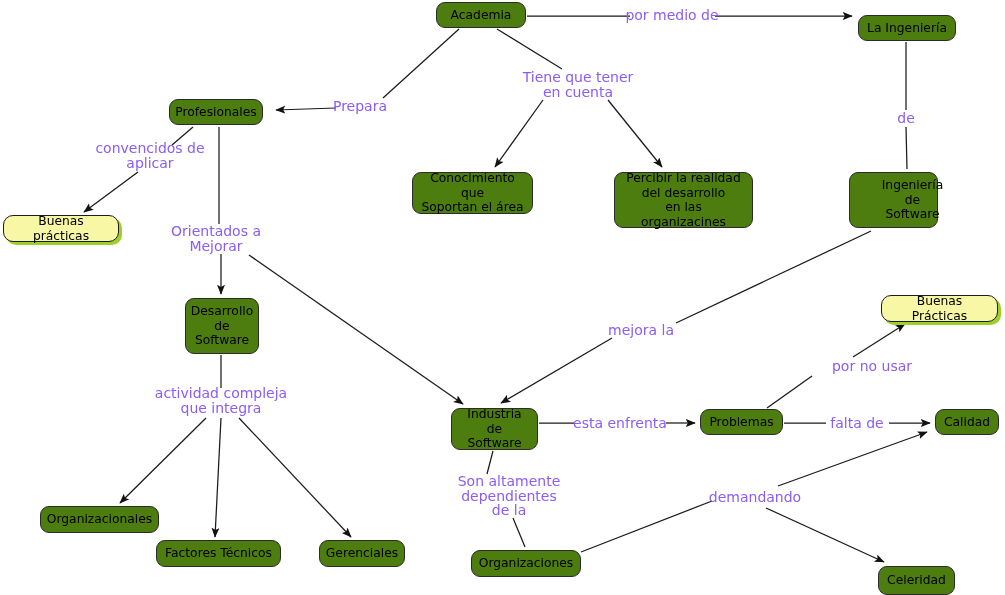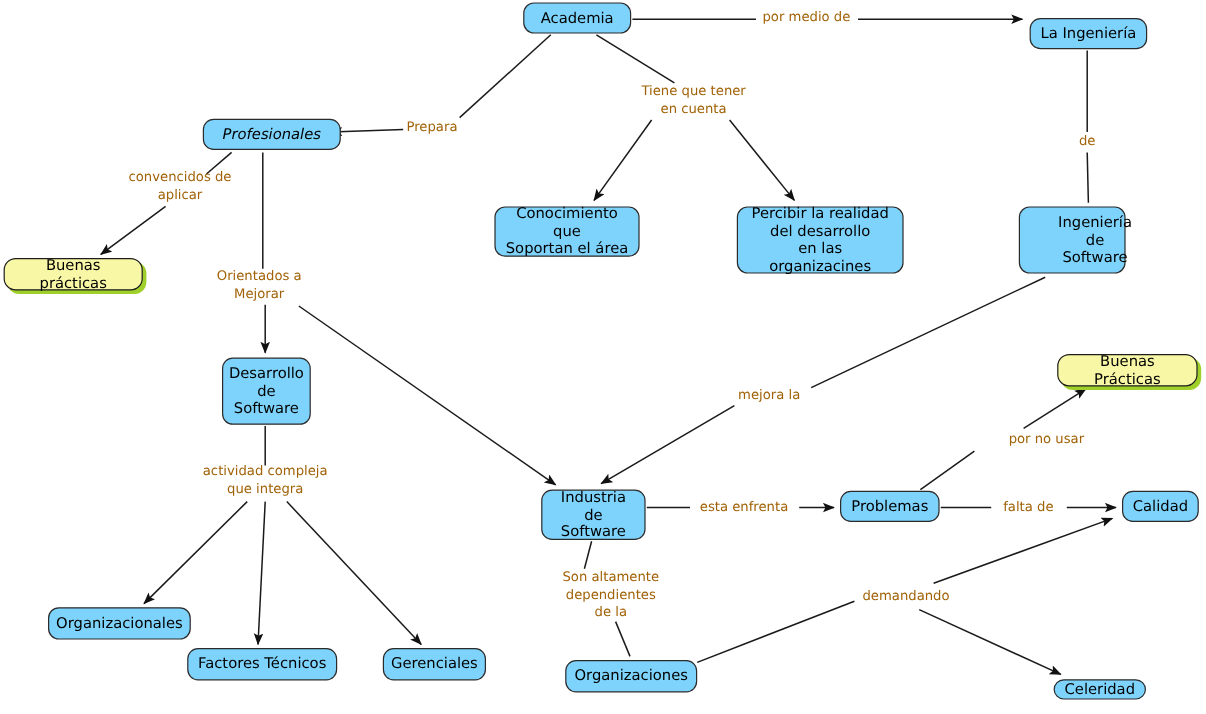--- a/index.html
+++ b/index.html
@@ -27,39 +27,39 @@
   }
   .node {
     position: absolute;
     box-sizing: border-box;
     display: flex;
     align-items: center;
     justify-content: center;
     text-align: center;
     border: 1.2px solid #2b2b2b;
     border-radius: 9px;
-    background: #7dd3fc;
+    background: #4d7c0f;
     color: #000000;
     font-size: 12.3px;
     line-height: 14.5px;
     padding: 3px 7px;
     white-space: pre-line;
     z-index: 5;
   }
   .node.yellow {
     background: #f7f7a6;
     border: 1.3px solid #1d1d1d;
     box-shadow: 3px 3px 0 0 #9fcf2a;
     border-radius: 10px;
   }
   .edge-label {
     position: absolute;
-    font-size: 11px;
+    font-size: 14px;
     line-height: 14.5px;
-    color: #a16207;
+    color: #8b5cf6;
     text-align: center;
     background: transparent;
     white-space: pre-line;
     z-index: 4;
     transform: translate(-50%, -50%);
   }
 </style>
 </head>
 <body>
 
@@ -100,21 +100,21 @@
         <path d="M 493 451 L 487 474" fill="none" stroke="#1a1a1a" stroke-width="1.25"></path>
         <path d="M 513 518 L 525 547" fill="none" stroke="#1a1a1a" stroke-width="1.25"></path>
         <path d="M 581 552 L 712 501" fill="none" stroke="#1a1a1a" stroke-width="1.25"></path>
         <path d="M 778 486 L 927 432" fill="none" stroke="#1a1a1a" stroke-width="1.25" marker-end="url(#arrowhead)"></path>
         <path d="M 766 508 L 884 562" fill="none" stroke="#1a1a1a" stroke-width="1.25" marker-end="url(#arrowhead)"></path>
       </g>
   </svg>
   <div id="nodes-group">
       <div class="node" style="left: 436px; top: 2px; width: 90px; height: 26px;">Academia</div>
       <div class="node" style="left: 858px; top: 15px; width: 98px; height: 26px;">La Ingeniería</div>
-      <div class="node" style="left: 169px; top: 99px; width: 115px; height: 26px; font-style: italic;">Profesionales</div>
+      <div class="node" style="left: 169px; top: 99px; width: 94px; height: 26px;">Profesionales</div>
       <div class="node yellow" style="left: 3px; top: 215px; width: 116px; height: 27px;">Buenas prácticas</div>
       <div class="node" style="left: 412px; top: 172px; width: 121px; height: 42px;">Conocimiento que
 Soportan el área</div>
       <div class="node" style="left: 614px; top: 172px; width: 139px; height: 56px;">Percibir la realidad
 del desarrollo
 en las organizacines</div>
       <div class="node" style="left: 849px; top: 172px; width: 89px; height: 56px; padding-left: 45px;">Ingeniería
 de
 Software</div>
       <div class="node" style="left: 185px; top: 298px; width: 74px; height: 56px;">Desarrollo
@@ -122,21 +122,21 @@
 Software</div>
       <div class="node yellow" style="left: 881px; top: 295px; width: 117px; height: 27px;">Buenas Prácticas</div>
       <div class="node" style="left: 451px; top: 408px; width: 87px; height: 42px;">Industria
 de Software</div>
       <div class="node" style="left: 700px; top: 409px; width: 83px; height: 26px;">Problemas</div>
       <div class="node" style="left: 935px; top: 409px; width: 64px; height: 26px;">Calidad</div>
       <div class="node" style="left: 40px; top: 506px; width: 119px; height: 27px;">Organizacionales</div>
       <div class="node" style="left: 156px; top: 540px; width: 125px; height: 27px;">Factores Técnicos</div>
       <div class="node" style="left: 319px; top: 540px; width: 86px; height: 27px;">Gerenciales</div>
       <div class="node" style="left: 471px; top: 550px; width: 110px; height: 27px;">Organizaciones</div>
-      <div class="node" style="left: 878px; top: 566px; width: 77px; height: 17px;">Celeridad</div>
+      <div class="node" style="left: 878px; top: 566px; width: 77px; height: 29px;">Celeridad</div>
     </div>
   <div id="labels-group">
       <div class="edge-label" style="left: 672px; top: 15px;">por medio de</div>
       <div class="edge-label" style="left: 578px; top: 84px;">Tiene que tener
 en cuenta</div>
       <div class="edge-label" style="left: 360px; top: 106px;">Prepara</div>
       <div class="edge-label" style="left: 906px; top: 118px;">de</div>
       <div class="edge-label" style="left: 150px; top: 155px;">convencidos de
 aplicar</div>
       <div class="edge-label" style="left: 216px; top: 238px;">Orientados a

